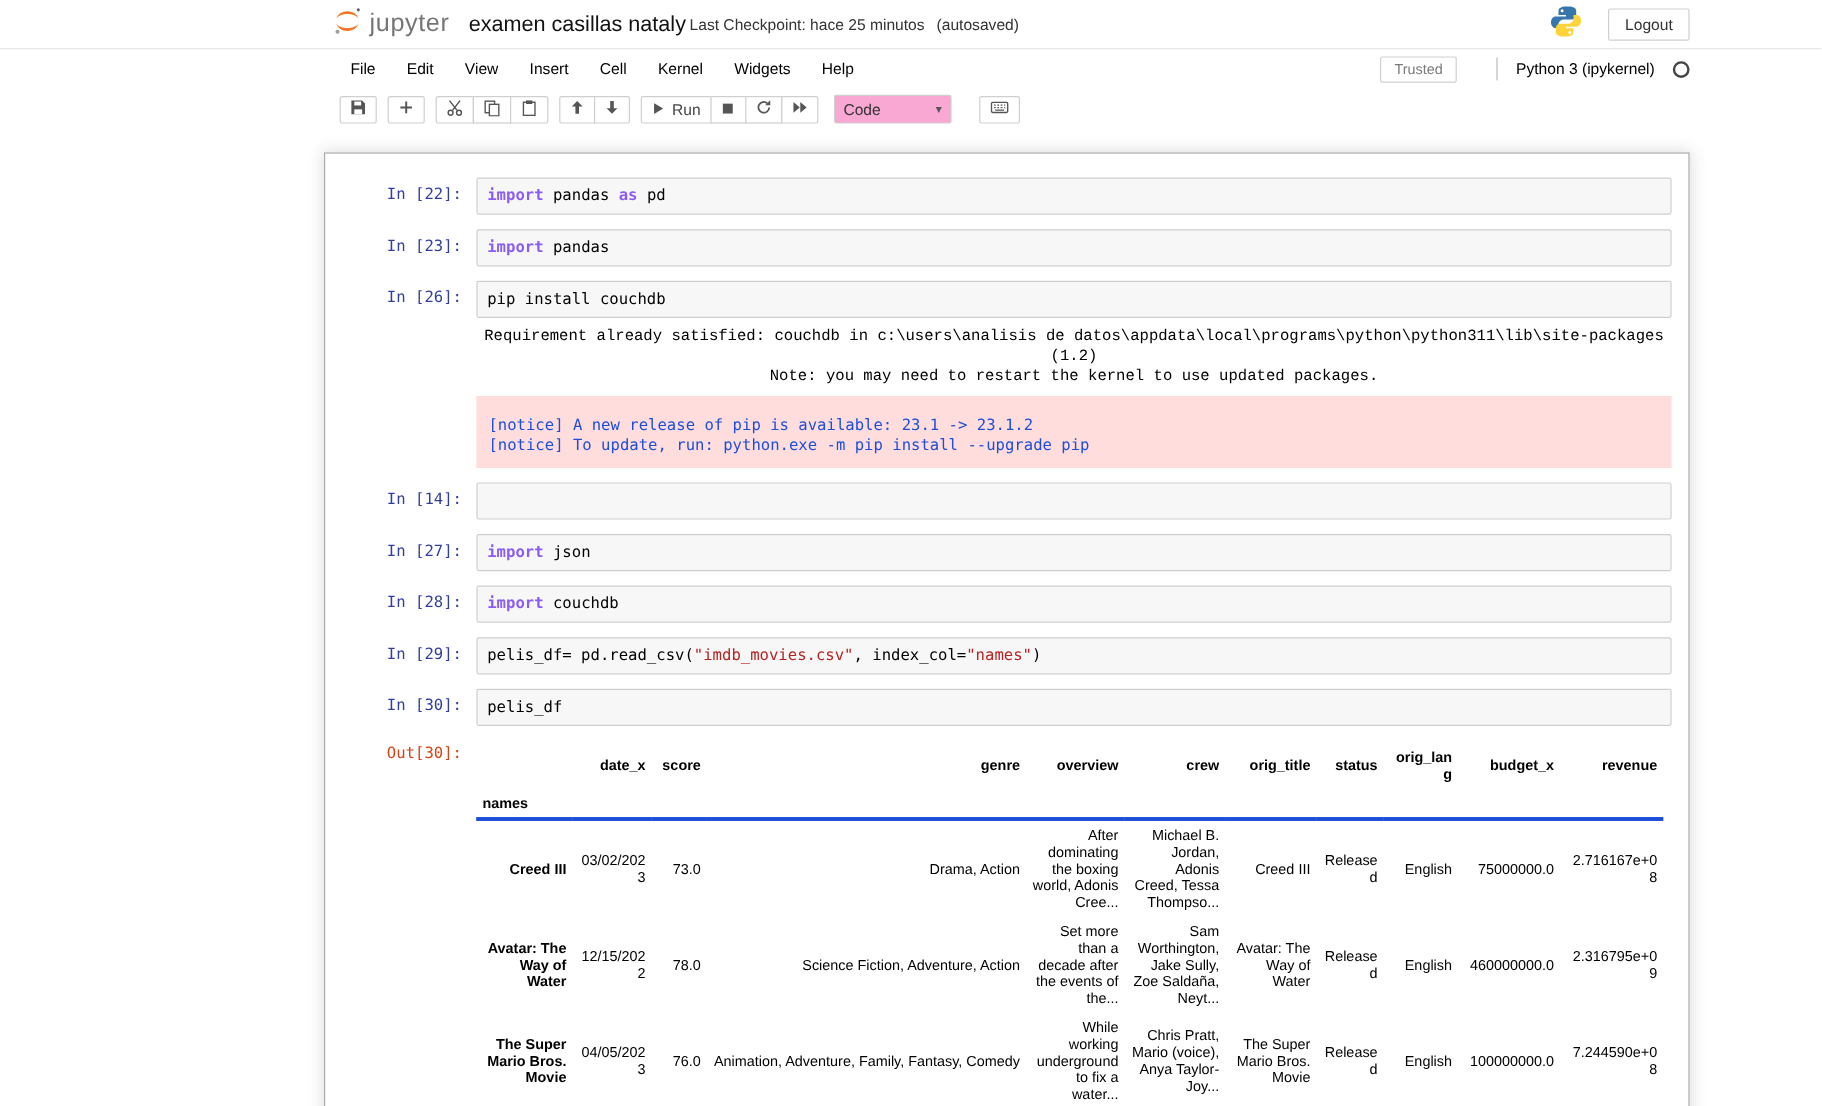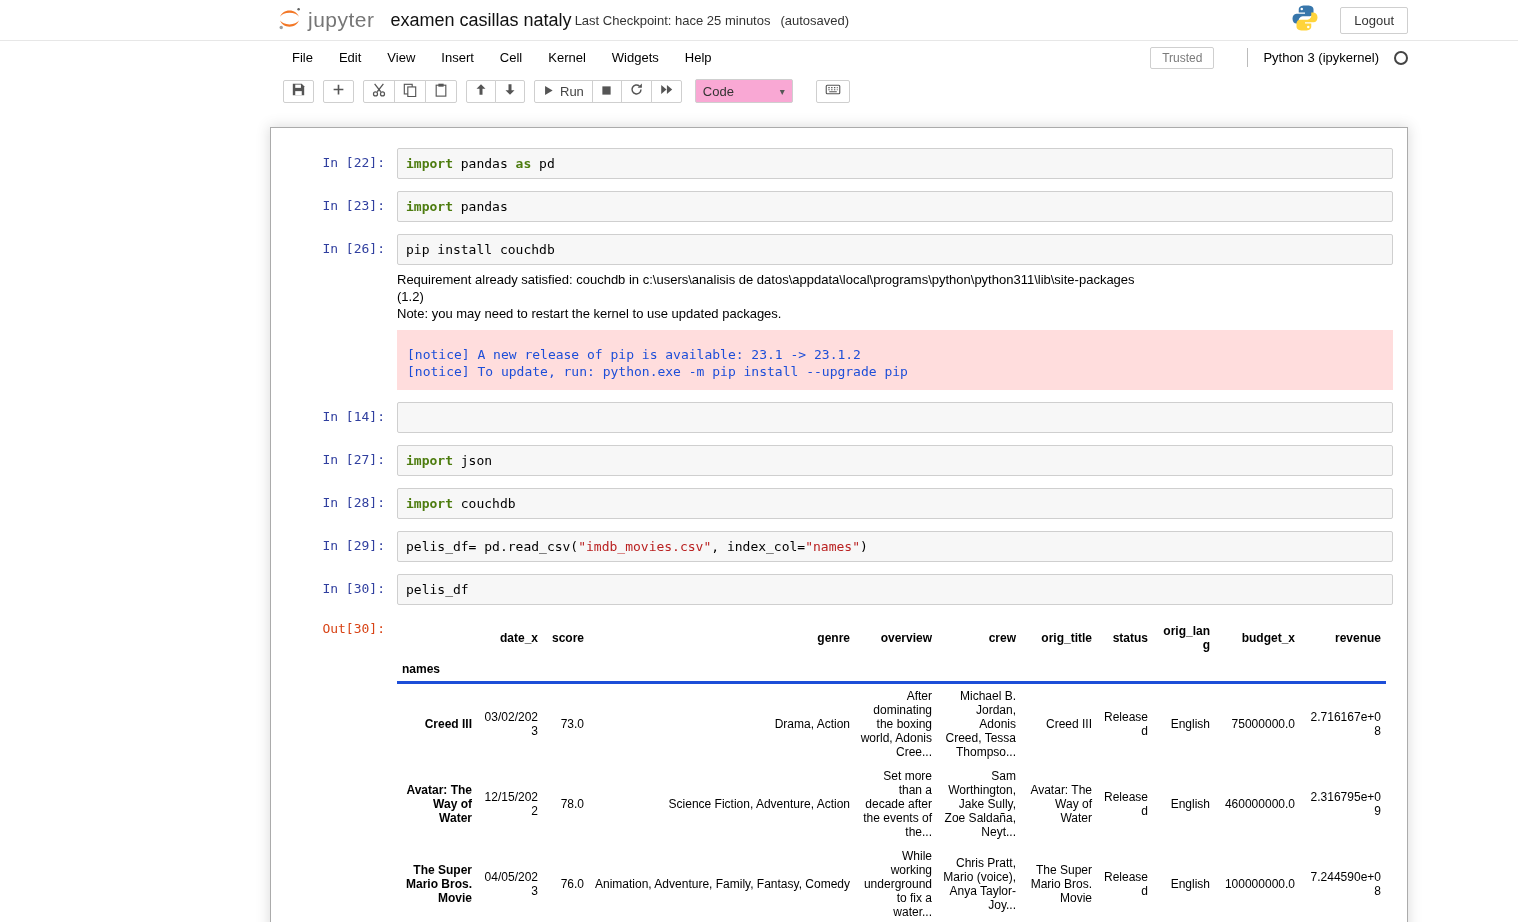--- a/index.html
+++ b/index.html
@@ -50,27 +50,27 @@
 
   .cell,.output-row{display:flex;align-items:flex-start;margin-bottom:12px;}
   .prompt{width:112px;flex:none;text-align:right;padding-right:12px;box-sizing:border-box;
     font-family:"DejaVu Sans Mono","Liberation Mono",monospace;font-size:13px;padding-top:7px;}
   .prompt-spacer{width:112px;flex:none;}
   .input-prompt{color:#303F9F;}
   .output-prompt{color:#D84315;padding-top:4px;}
   .input-area{flex:1;border:1px solid #cfcfcf;border-radius:2px;background:#f7f7f7;padding:6px 8px;min-height:31px;
     box-sizing:border-box;font-family:"DejaVu Sans Mono","Liberation Mono",monospace;font-size:13px;line-height:17px;}
   .code-pre{margin:0;white-space:pre;font-family:inherit;min-height:17px;}
-  .tok-kw{color:#4d7c0f;font-weight:bold;}
+  .tok-kw{color:#8b5cf6;font-weight:bold;}
   .tok-str{color:#BA2121;}
   .tok-pl{color:#000;}
 
   .output-body{flex:1;min-width:0;}
-  .output-text{margin:0;padding:6px 0 2px;font-family:Liberation Sans, sans-serif;
-    font-size:13px;line-height:17px;white-space:pre-wrap;color:#000;}
+  .output-text{margin:0;padding:6px 0 2px;font-family:Liberation Mono, monospace;
+    font-size:13px;line-height:17px;white-space:pre-wrap;color:#000;text-align:center;}
   .notice-box{background:#ffdddd;margin-top:6px;padding:16px 10px 10px;
     font-family:"DejaVu Sans Mono","Liberation Mono",monospace;font-size:13px;line-height:17px;color:#1d4ed8;}
 
   
   .out-table-row{margin-bottom:0;}
   .dataframe{border-collapse:collapse;table-layout:fixed;width:989px;font-size:12px;margin-top:2px;
     font-family:"Liberation Sans",sans-serif;color:#000;}
   .dataframe th,.dataframe td{text-align:right;vertical-align:middle;padding:5px 5px;word-wrap:break-word;line-height:14px;border:none;}
   .dataframe th{font-weight:bold;}
   .dataframe thead{border-bottom:3px solid #1d4ed8;}

